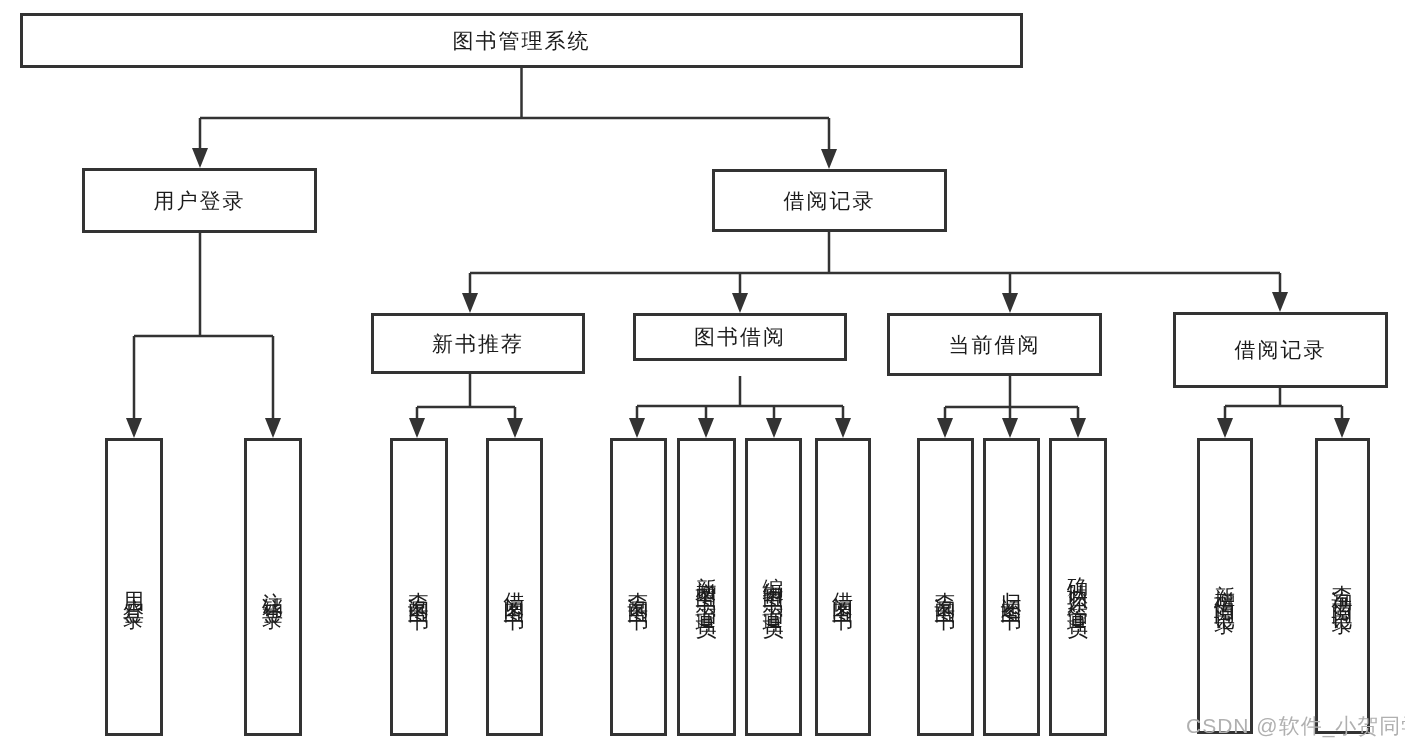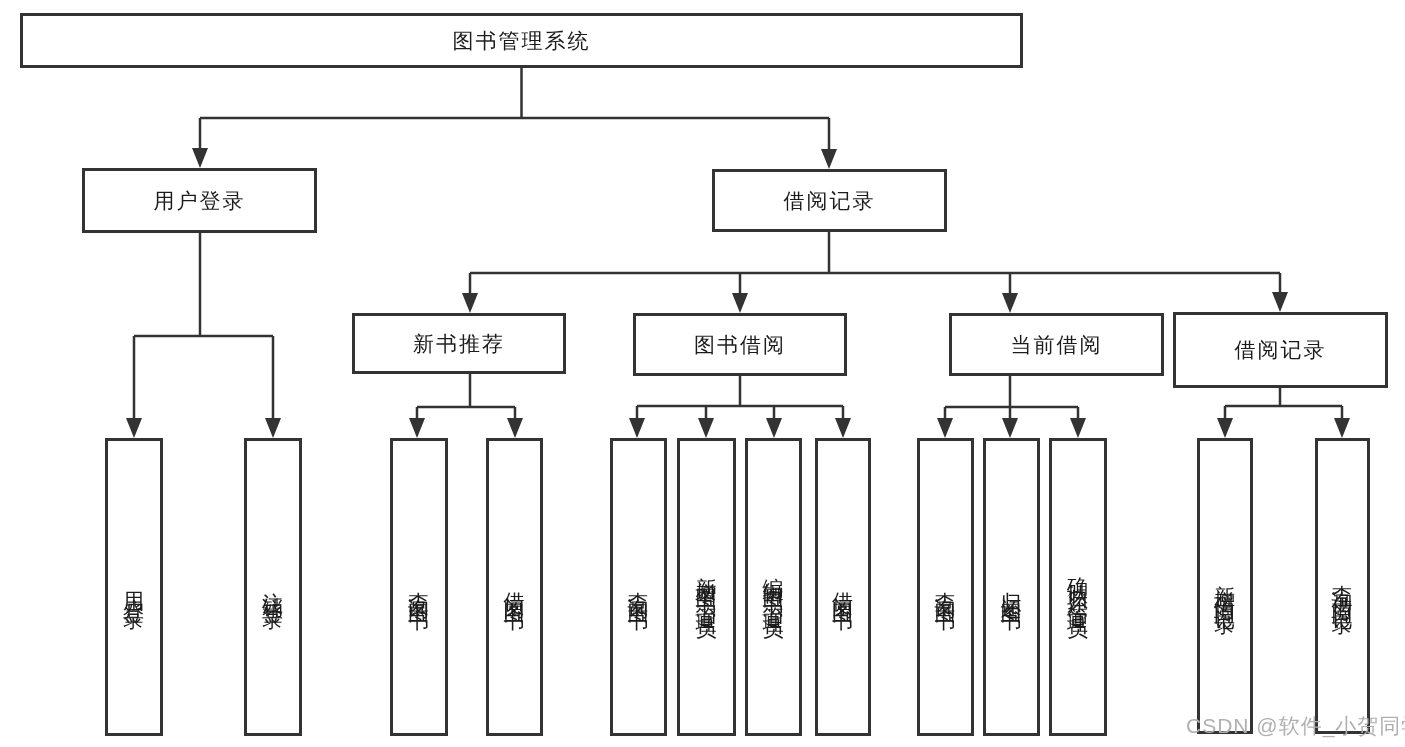--- a/index.html
+++ b/index.html
@@ -101,27 +101,27 @@
     <span class="hlabel">图书管理系统</span>
   </div>
 
   <div class="hbox" style="left:82px;top:168px;width:235px;height:65px">
     <span class="hlabel">用户登录</span>
   </div>
   <div class="hbox" style="left:712px;top:169px;width:235px;height:63px">
     <span class="hlabel">借阅记录</span>
   </div>
 
-  <div class="hbox" style="left:352px;top:313px;width:214px;height:61px">
+  <div class="hbox" style="left:371px;top:313px;width:214px;height:61px">
     <span class="hlabel">新书推荐</span>
   </div>
-  <div class="hbox" style="left:633px;top:313px;width:214px;height:63px">
+  <div class="hbox" style="left:633px;top:313px;width:214px;height:48px">
     <span class="hlabel">图书借阅</span>
   </div>
-  <div class="hbox" style="left:949px;top:313px;width:215px;height:63px">
+  <div class="hbox" style="left:887px;top:313px;width:215px;height:63px">
     <span class="hlabel">当前借阅</span>
   </div>
   <div class="hbox" style="left:1173px;top:312px;width:215px;height:76px">
     <span class="hlabel">借阅记录</span>
   </div>
 
   <div class="vbox" style="left:105px;top:438px;width:58px;height:298px">
     <span class="vlabel">用户登录</span>
   </div>
   <div class="vbox" style="left:244px;top:438px;width:58px;height:298px">

